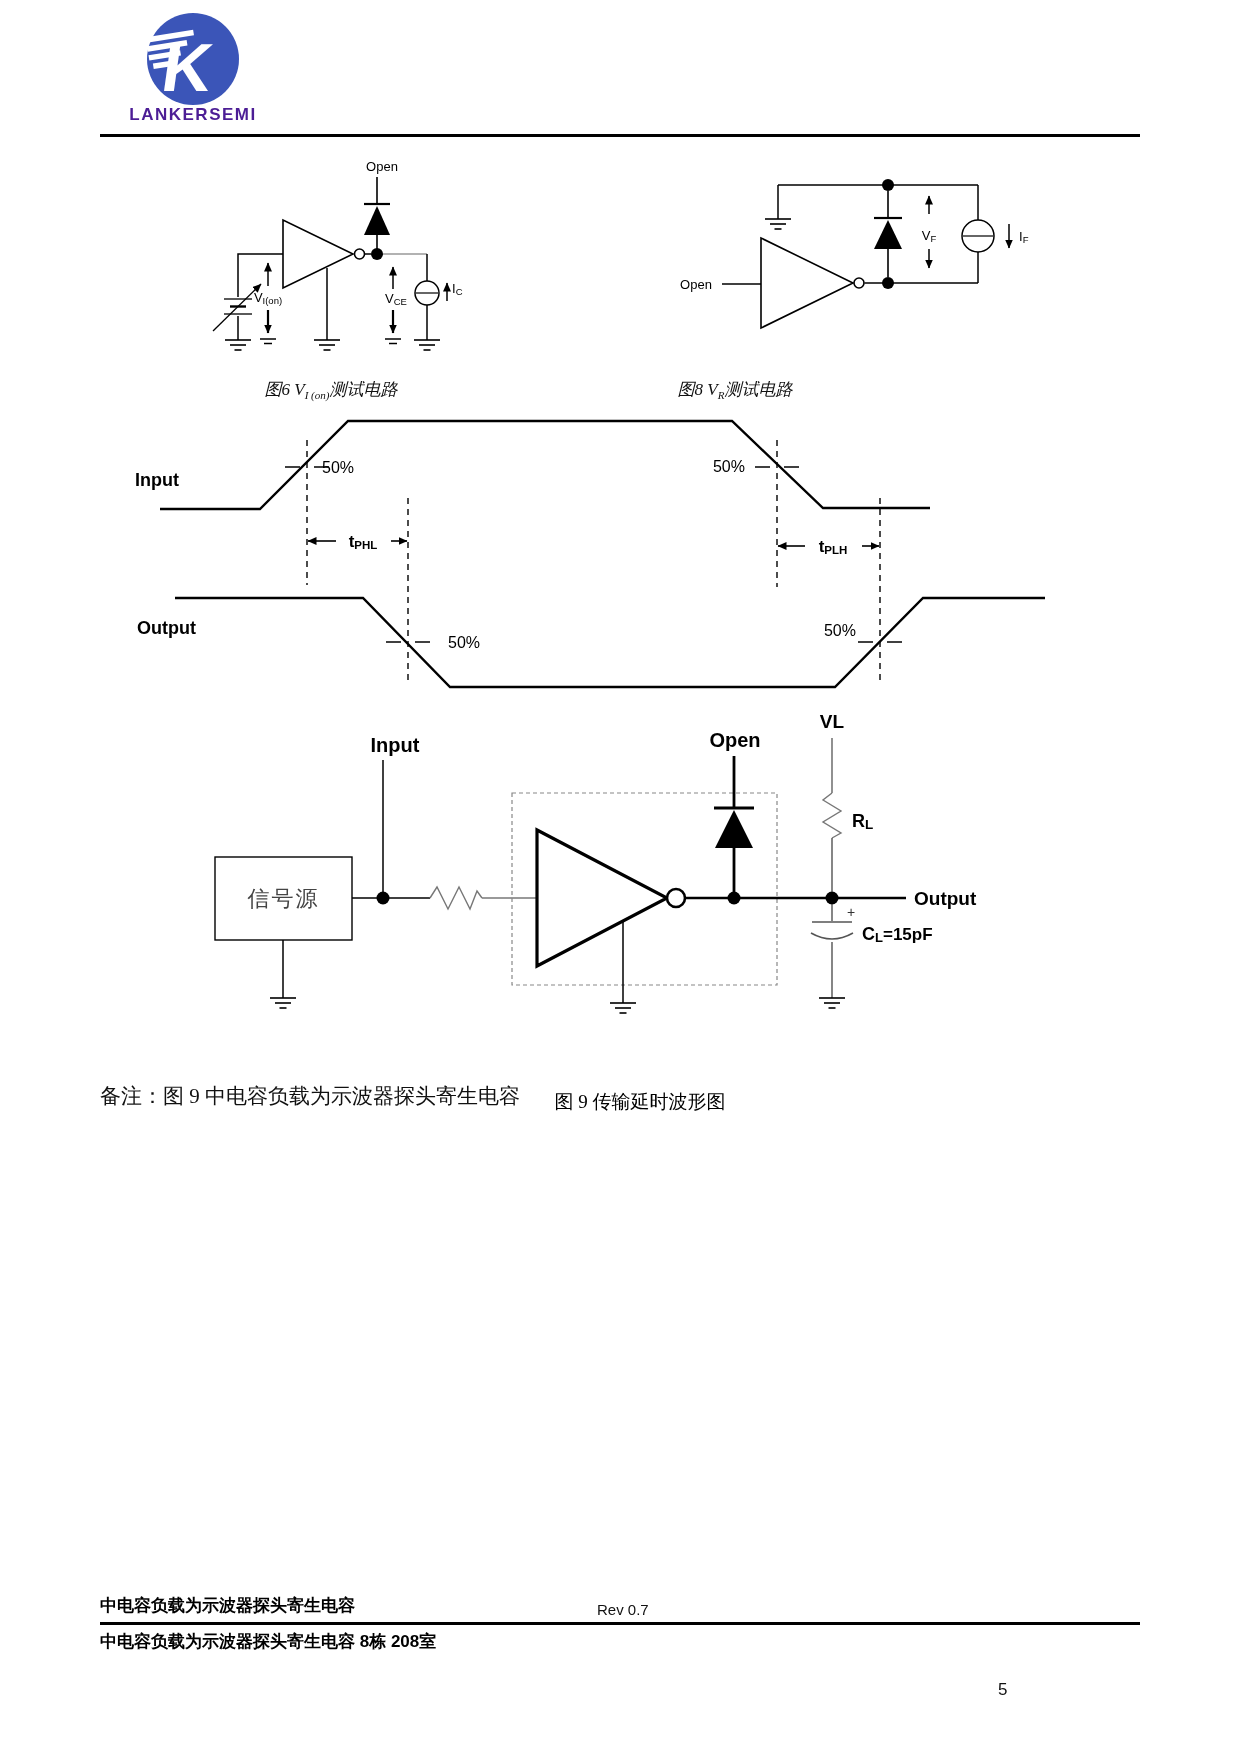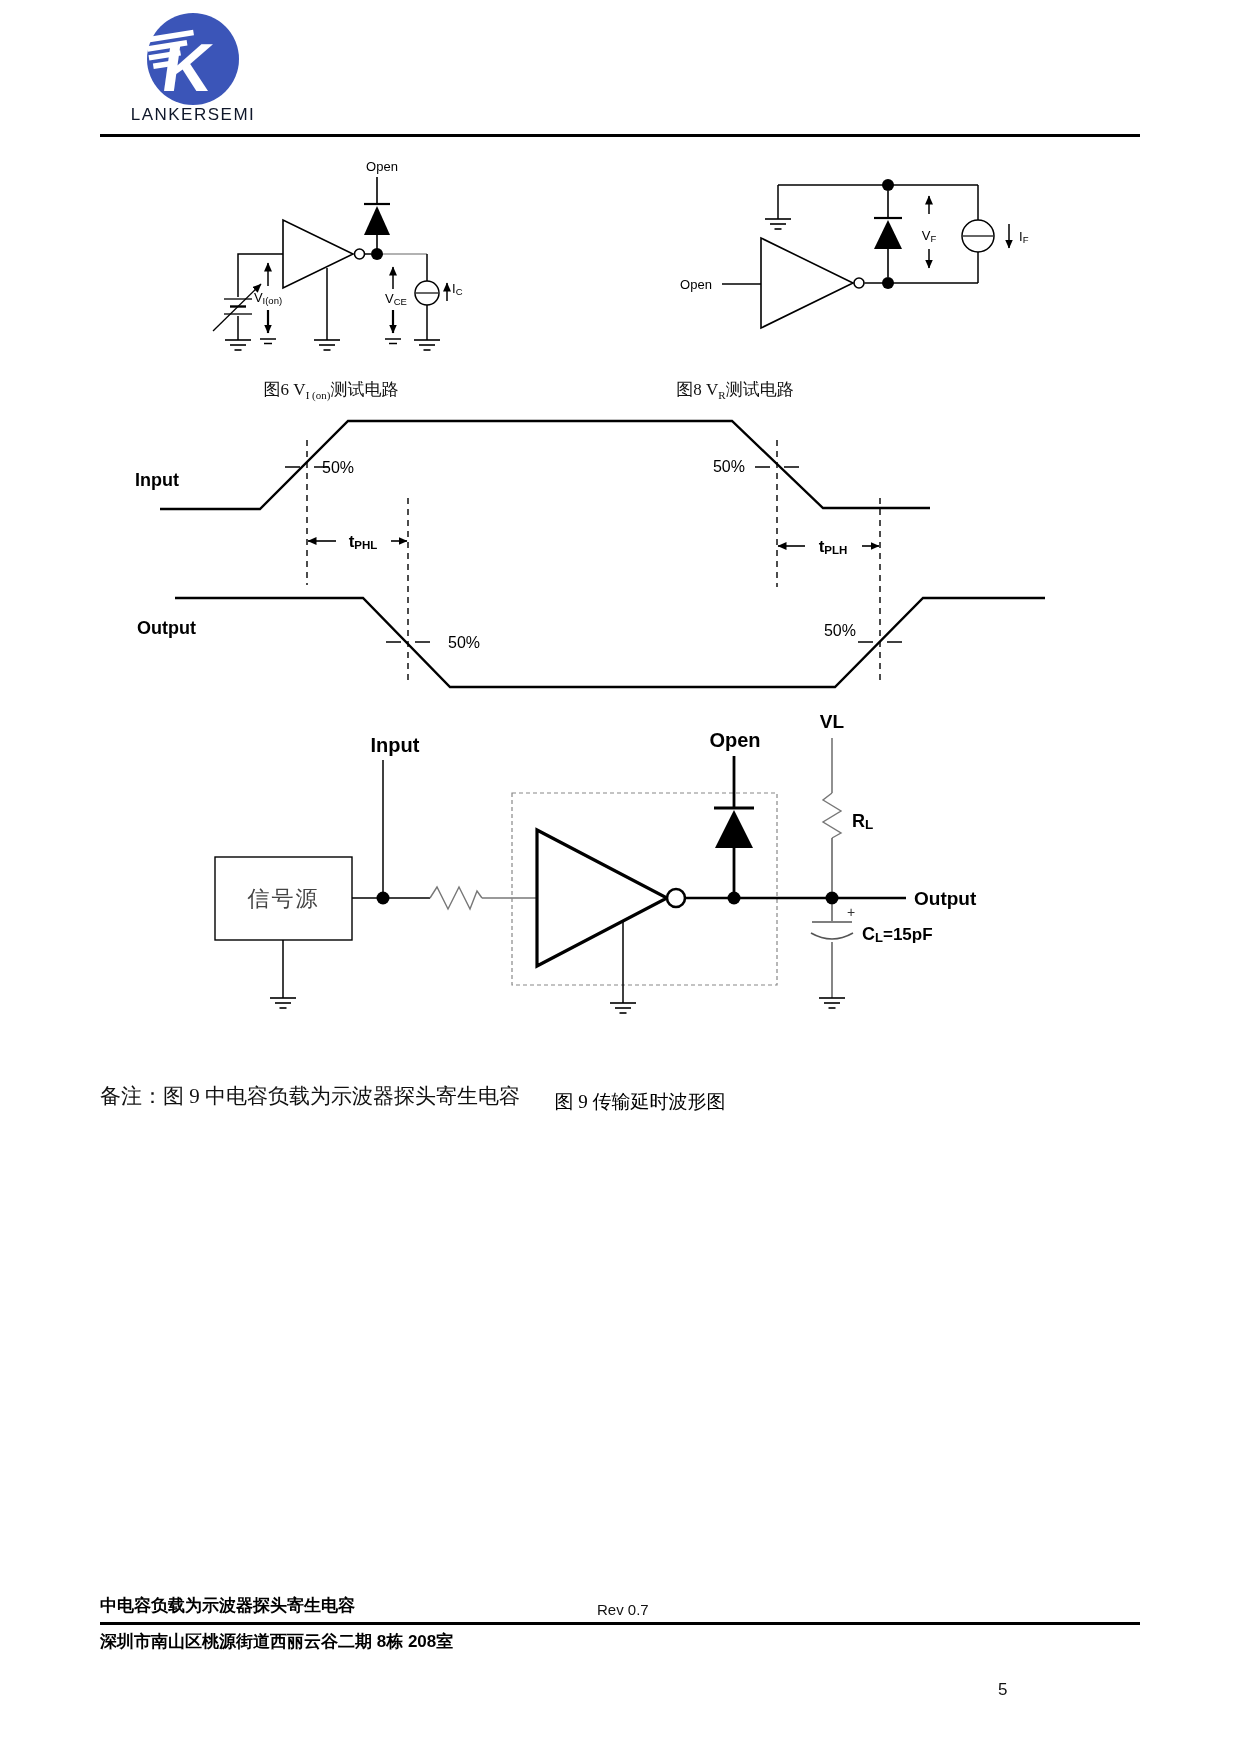--- a/index.html
+++ b/index.html
@@ -1,21 +1,21 @@
 <!DOCTYPE html>
 <html><head>
 <meta charset="utf-8">
 <style>
   html,body{margin:0;padding:0;background:#888;}
   #page{position:relative;width:1240px;height:1752px;background:#ffffff;margin:0 auto;
         font-family:"Liberation Sans",sans-serif;color:#000;overflow:hidden;}
   .abs{position:absolute;}
-  .caption{font-family:"Liberation Serif",serif;font-size:17px;color:#111;text-align:center;}
+  .caption{font-family:"Liberation Serif",serif;font-size:17px;color:#111;text-align:center;font-style:italic;}
   .caption sub{font-size:11px;}
-  #brand{font-weight:normal;letter-spacing:1.5px;font-size:17px;color:#0f172a;text-align:center;}
+  #brand{font-weight:bold;letter-spacing:1.5px;font-size:17px;color:#4c1d95;text-align:center;}
   #title{font-weight:bold;font-size:27px;white-space:nowrap;}
   .rule{background:#000;height:2.5px;}
   #note{font-family:"Liberation Serif",serif;font-size:21px;color:#111;}
   #fig9-caption{font-family:"Liberation Serif",serif;font-size:19px;text-align:center;margin-top:36px;}
   .foot-bold{font-weight:bold;font-size:17px;color:#000;}
   #rev{font-size:15px;color:#111;}
   #pagenum{font-size:17px;color:#111;}
   svg text{font-family:"Liberation Sans",sans-serif;}
 </style>
 </head>
@@ -238,16 +238,16 @@
     </g>
   </svg>
 
   <div id="fig9-caption" class="abs" style="left:340px;top:1053px;width:600px">图 9 传输延时波形图</div>
 
   <div id="note" class="abs" style="left:100px;top:1082px">备注：图 9 中电容负载为示波器探头寄生电容</div>
 
   <div class="foot-bold abs" style="left:100px;top:1594px">中电容负载为示波器探头寄生电容</div>
   <div id="rev" class="abs" style="left:597px;top:1601px">Rev 0.7</div>
   <div class="rule abs" style="left:100px;top:1622px;width:1040px"></div>
-  <div class="foot-bold abs" style="left:100px;top:1630px">深圳市南山区桃源街道西丽云谷二期 8栋 208室</div>
+  <div class="foot-bold abs" style="left:100px;top:1630px">中电容负载为示波器探头寄生电容 8栋 208室</div>
   <div id="pagenum" class="abs" style="left:998px;top:1680px">5</div>
 
 </div>
 
 </body></html>

